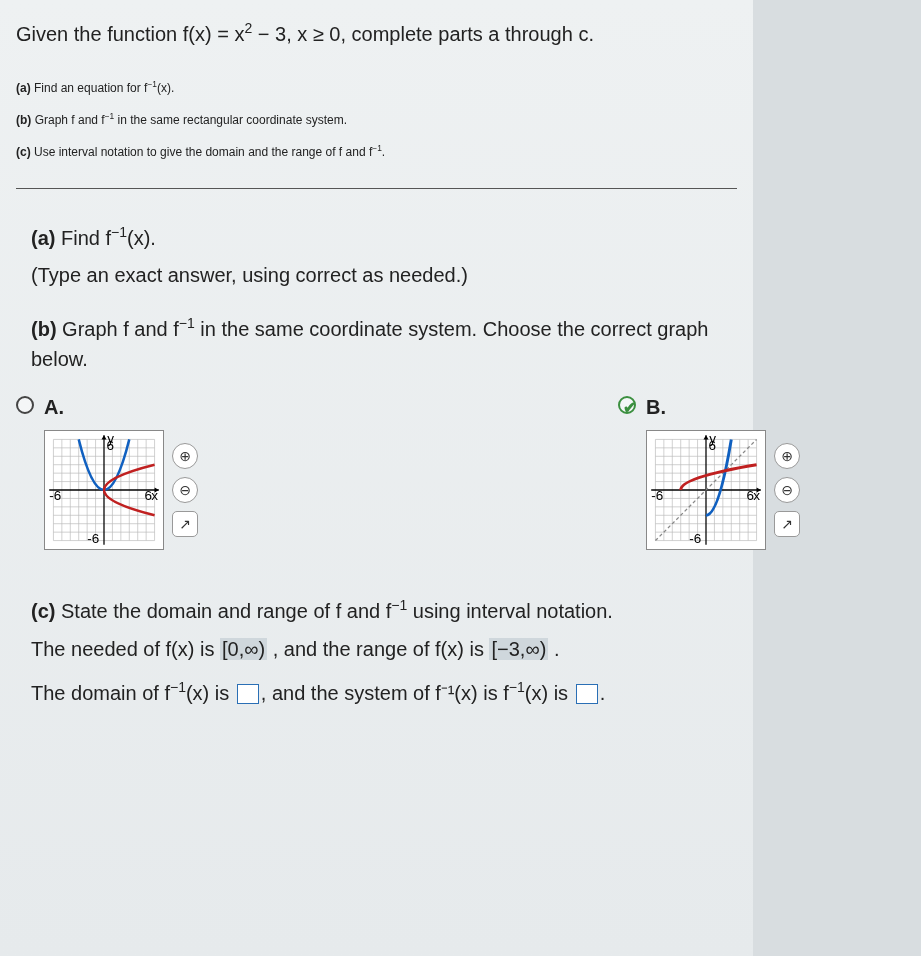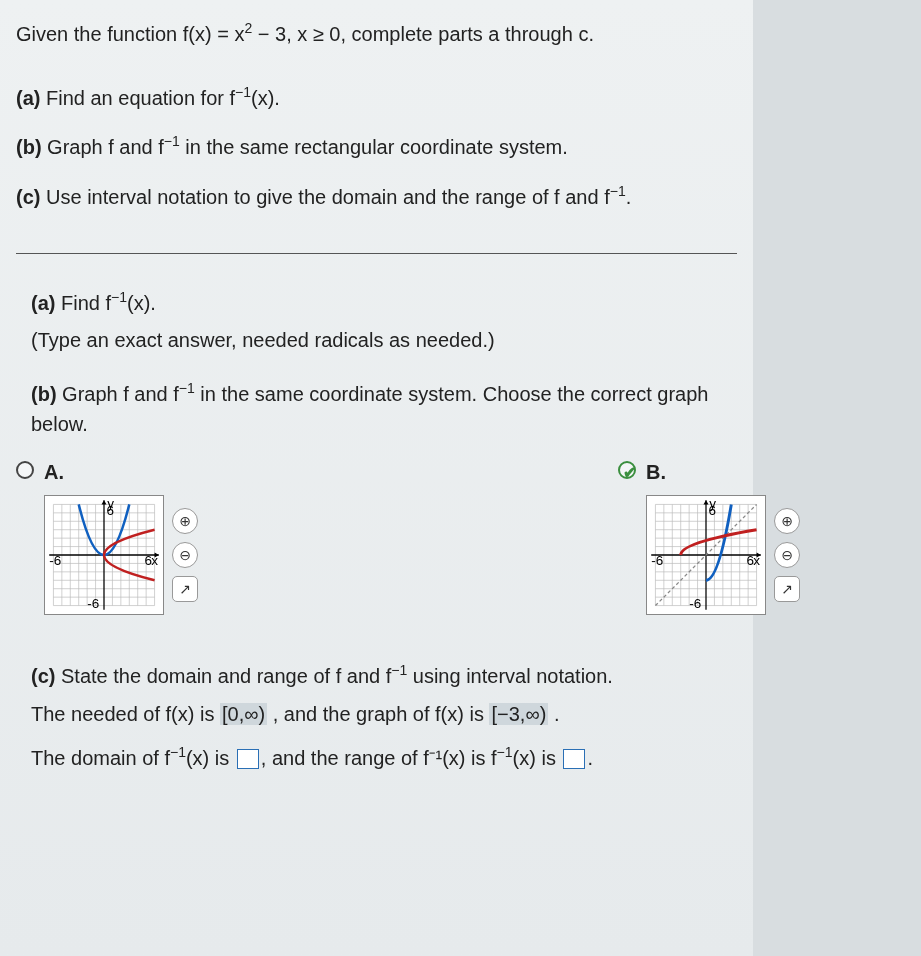--- a/index.html
+++ b/index.html
@@ -18,23 +18,23 @@
     padding: 14px 16px 20px 16px;
     width: 753px;
     min-height: 956px;
   }
   .question-stem {
     font-size: 20px;
     line-height: 28px;
     margin-bottom: 24px;
   }
   .parts {
-    font-size: 20px;
-    line-height: 40px;
-    margin-bottom: 36px;
+    font-size: 12px;
+    line-height: 24px;
+    margin-bottom: 24px;
   }
   .parts p { margin: 4px 0; }
   .hr {
     border: none;
     border-top: 1px solid #555;
     margin: 12px 0 28px 0;
   }
   .section {
     font-size: 20px;
     line-height: 30px;
@@ -142,21 +142,21 @@
 <div class="parts">
   <p><b>(a)</b> Find an equation for f<span class="sup">−1</span>(x).</p>
   <p><b>(b)</b> Graph f and f<span class="sup">−1</span> in the same rectangular coordinate system.</p>
   <p><b>(c)</b> Use interval notation to give the domain and the range of f and f<span class="sup">−1</span>.</p>
 </div>
 
 <hr class="hr">
 
 <div class="section">
   <p><b>(a)</b> Find f<span class="sup">−1</span>(x).</p>
-  <p>(Type an exact answer, needed radicals as needed.)</p>
+  <p>(Type an exact answer, using correct as needed.)</p>
 </div>
 
 <div class="section" style="margin-top:18px;">
   <p><b>(b)</b> Graph f and f<span class="sup">−1</span> in the same coordinate system. Choose the correct graph below.</p>
 
   <div class="options">
 
     <div class="option">
       <div class="radio"></div>
       <div class="opt-body">
@@ -291,25 +291,25 @@
 
   </div>
 </div>
 
 <div class="section">
   <p><b>(c)</b> State the domain and range of f and f<span class="sup">−1</span> using interval notation.</p>
 
   <p>
     <span>The needed of f(x) is </span>
     <span class="answer-highlight">[0,∞)</span>
-    <span> , and the graph of f(x) is </span>
+    <span> , and the range of f(x) is </span>
     <span class="answer-highlight">[−3,∞)</span>
     <span> .</span>
   </p>
 
   <p>
     The domain of f<span class="sup">−1</span>(x) is
-    <span class="fillbox"></span><span>, and the range of f⁻¹(x) is </span>f<span class="sup">−1</span>(x) is
+    <span class="fillbox"></span><span>, and the system of f⁻¹(x) is </span>f<span class="sup">−1</span>(x) is
     <span class="fillbox"></span><span>.</span>
   </p>
 </div>
 
 </div>
 
 </body></html>

